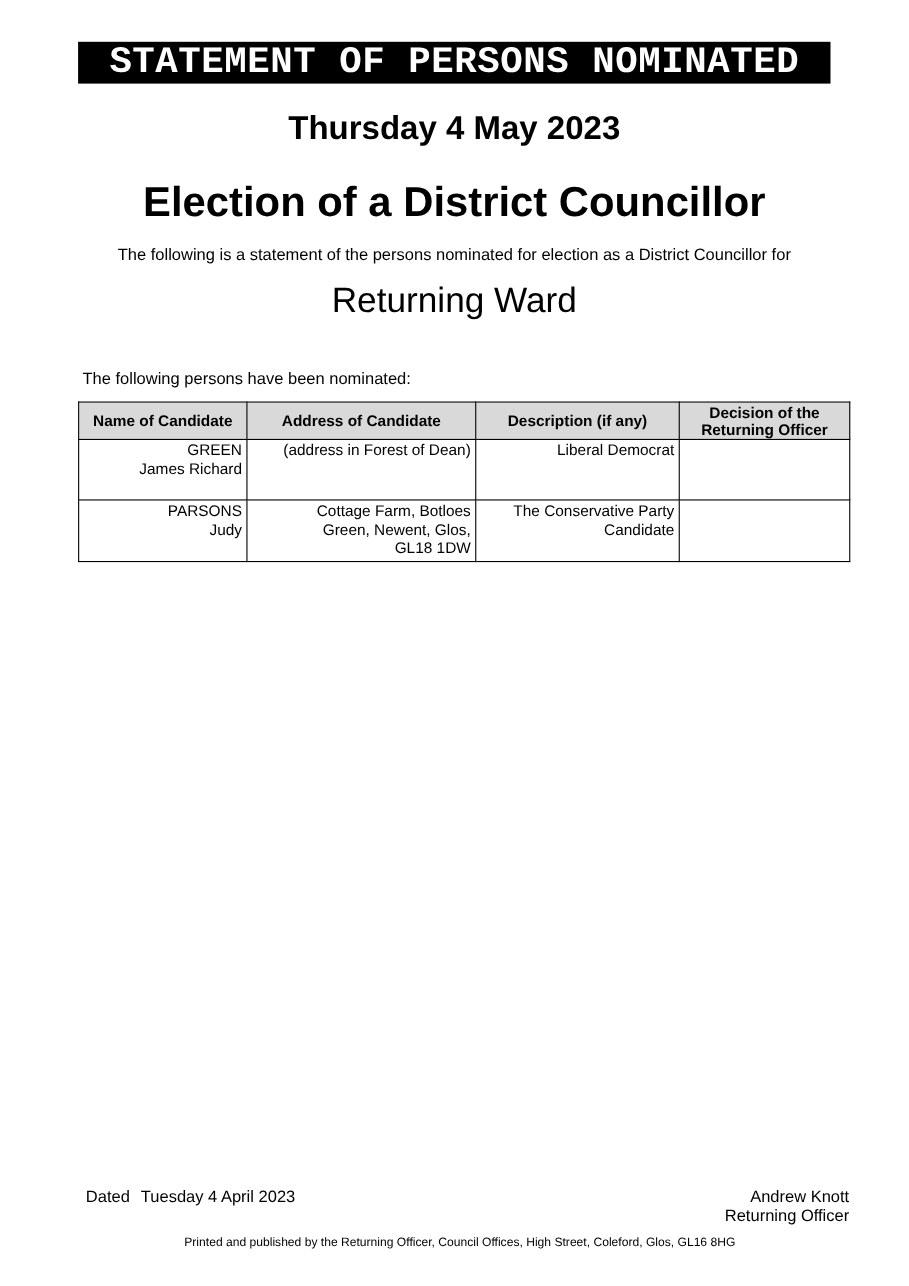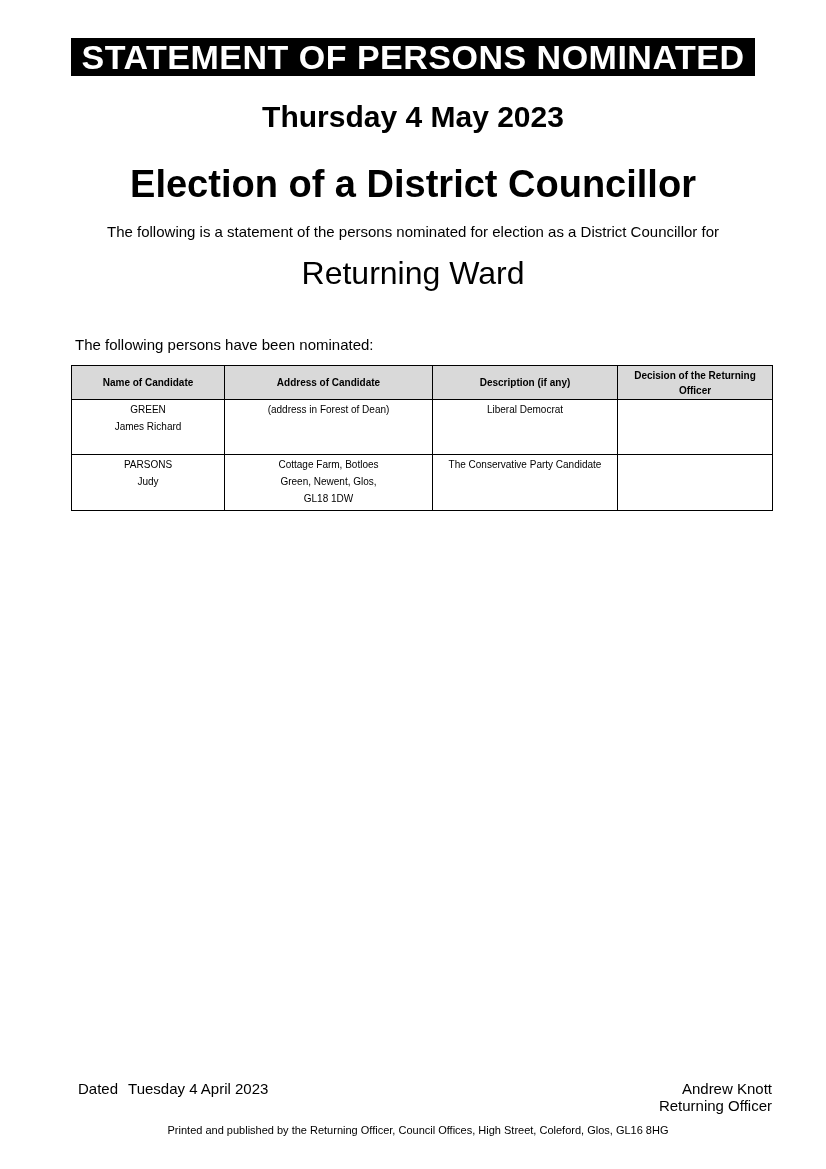--- a/index.html
+++ b/index.html
@@ -21,20 +21,21 @@
     width: 684px;
     height: 38px;
     line-height: 38px;
     background: var(--banner-bg, #000000);
     color: var(--banner-text, #ffffff);
     font-size: 34px;
     font-weight: bold;
     text-align: center;
     letter-spacing: 0.5px;
     white-space: nowrap;
+    font-family: Liberation Mono, monospace;
   }
   .council {
     margin-top: 14px;
     text-align: center;
     font-size: 24px;
     font-weight: bold;
     line-height: 30px;
   }
   .election-date {
     margin-top: 22px;
@@ -66,38 +67,38 @@
   .nominated-intro {
     margin: 42px 0 0 75px;
     font-size: 15px;
     line-height: 19px;
   }
   table.candidates {
     margin: 11px 0 11px 71px;
     width: 701px;
     border-collapse: collapse;
     table-layout: fixed;
-    font-size: 10px;
+    font-size: 14px;
   }
   table.candidates th,
   table.candidates td {
     border: 1px solid var(--border, #000000);
   }
   table.candidates th {
     background: var(--table-header-bg, #d9d9d9);
     font-weight: bold;
     text-align: center;
     vertical-align: middle;
     padding: 1px 4px;
     line-height: 15px;
     height: 31px;
   }
   table.candidates td {
     vertical-align: top;
-    text-align: center;
+    text-align: right;
     padding: 1px 4px;
     line-height: 17px;
     white-space: pre-line;
   }
   tr.row-0 { height: 55px; }
   tr.row-1 { height: 51px; }
   tr.row-2 { height: 56px; }
   .validity-note {
     margin: 18px 0 0 75px;
     width: 655px;

